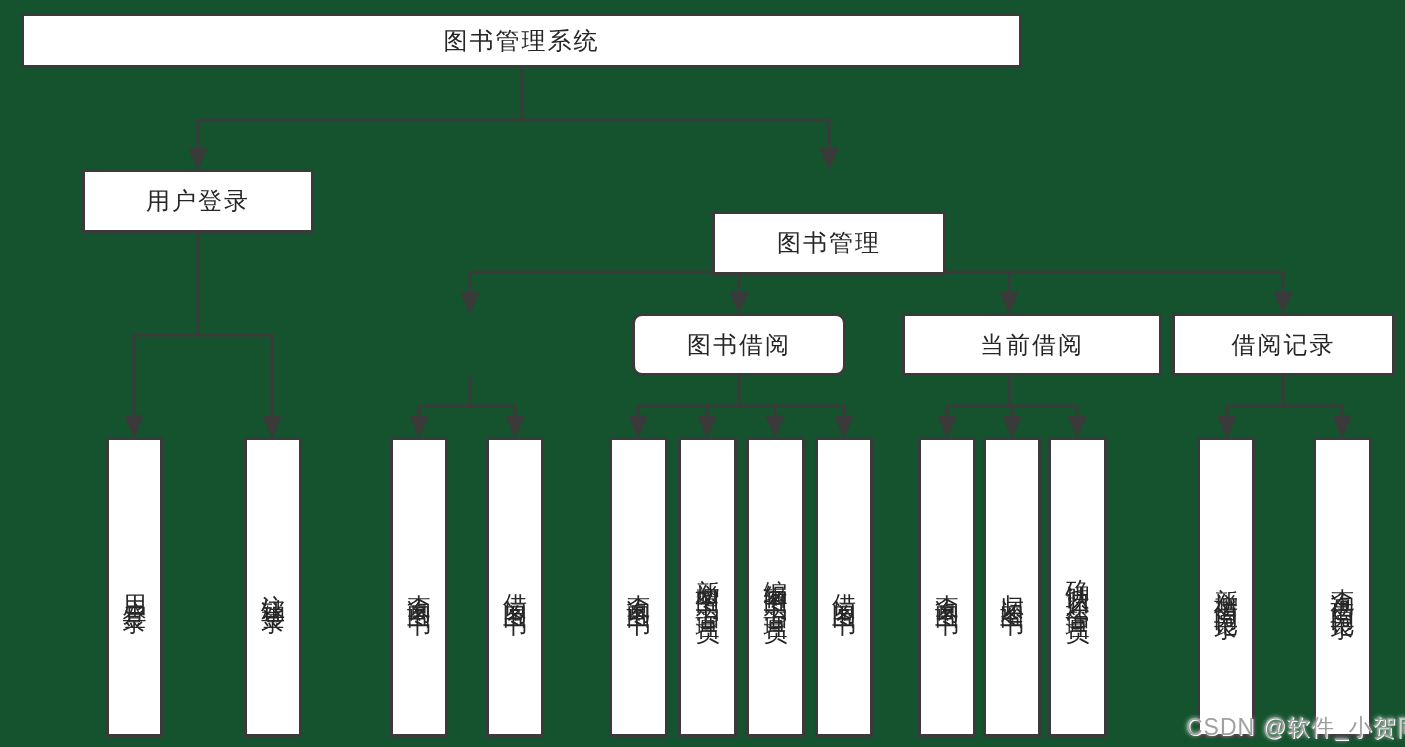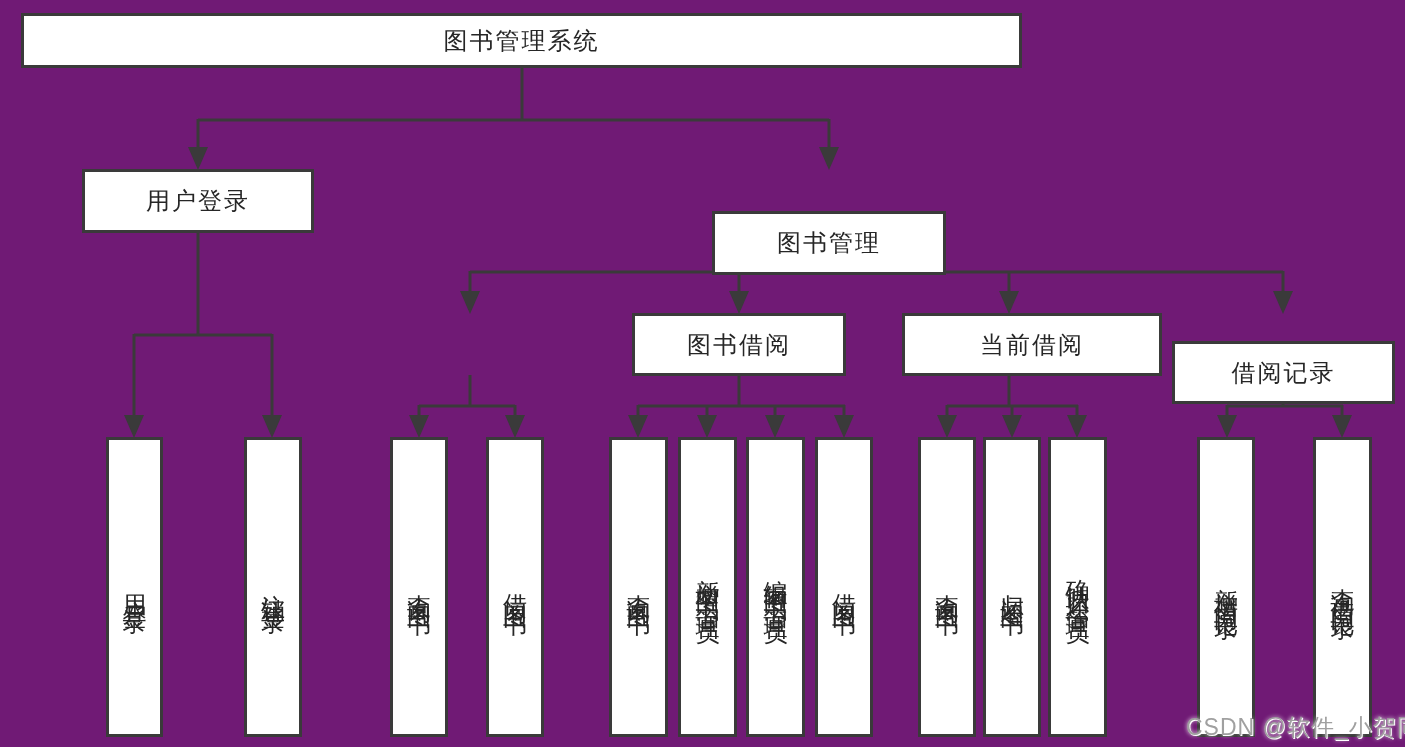--- a/index.html
+++ b/index.html
@@ -1,20 +1,20 @@
 <!DOCTYPE html>
 <html><head>
 <meta charset="utf-8">
 <style>
   * { margin:0; padding:0; box-sizing:border-box; }
   html,body { background:#ffffff; }
   .canvas {
     position:relative;
     width:1405px; height:747px;
-    background:#701a75;
+    background:#14532d;
     font-family:"Liberation Sans", sans-serif;
     overflow:hidden;
   }
   .connector-layer {
     position:absolute; left:0; top:0;
     width:1405px; height:747px;
   }
   .box {
     position:absolute;
     border:3px solid #3a3a3a;
@@ -116,23 +116,23 @@
       <polygon points="1227,438 1217,415 1237,415"></polygon>
       <polygon points="1342,438 1332,415 1352,415"></polygon>
     </g>
   </svg>
 
   <div class="box h" style="left:21px; top:13px; width:1001px; height:55px;">图书管理系统</div>
 
   <div class="box h" style="left:82px; top:169px; width:232px; height:64px;">用户登录</div>
   <div class="box h" style="left:712px; top:169px; width:234px; height:64px;margin-top:42px;">图书管理</div>
 
-  <div class="box h" style="left:632px; top:313px; width:214px; height:63px;">图书借阅</div>
+  <div class="box h" style="left:632px; top:313px; width:214px; height:63px;border-radius:10px;">图书借阅</div>
   <div class="box h" style="left:902px; top:313px; width:260px; height:63px;">当前借阅</div>
-  <div class="box h" style="left:1172px; top:313px; width:223px; height:63px;margin-top:28px;">借阅记录</div>
+  <div class="box h" style="left:1172px; top:313px; width:223px; height:63px;">借阅记录</div>
 
   <div class="box v" style="left:106px; top:437px; width:57px; height:300px;">用户登录</div>
   <div class="box v" style="left:244px; top:437px; width:58px; height:300px;">注销登录</div>
 
   <div class="box v" style="left:390px; top:437px; width:58px; height:300px;">查询图书</div>
   <div class="box v" style="left:486px; top:437px; width:58px; height:300px;">借阅图书</div>
 
   <div class="box v" style="left:609px; top:437px; width:59px; height:300px;">查询图书</div>
   <div class="box v" style="left:678px; top:437px; width:59px; height:300px;">新增图书（管理员）</div>
   <div class="box v" style="left:746px; top:437px; width:59px; height:300px;">编辑图书（管理员）</div>

